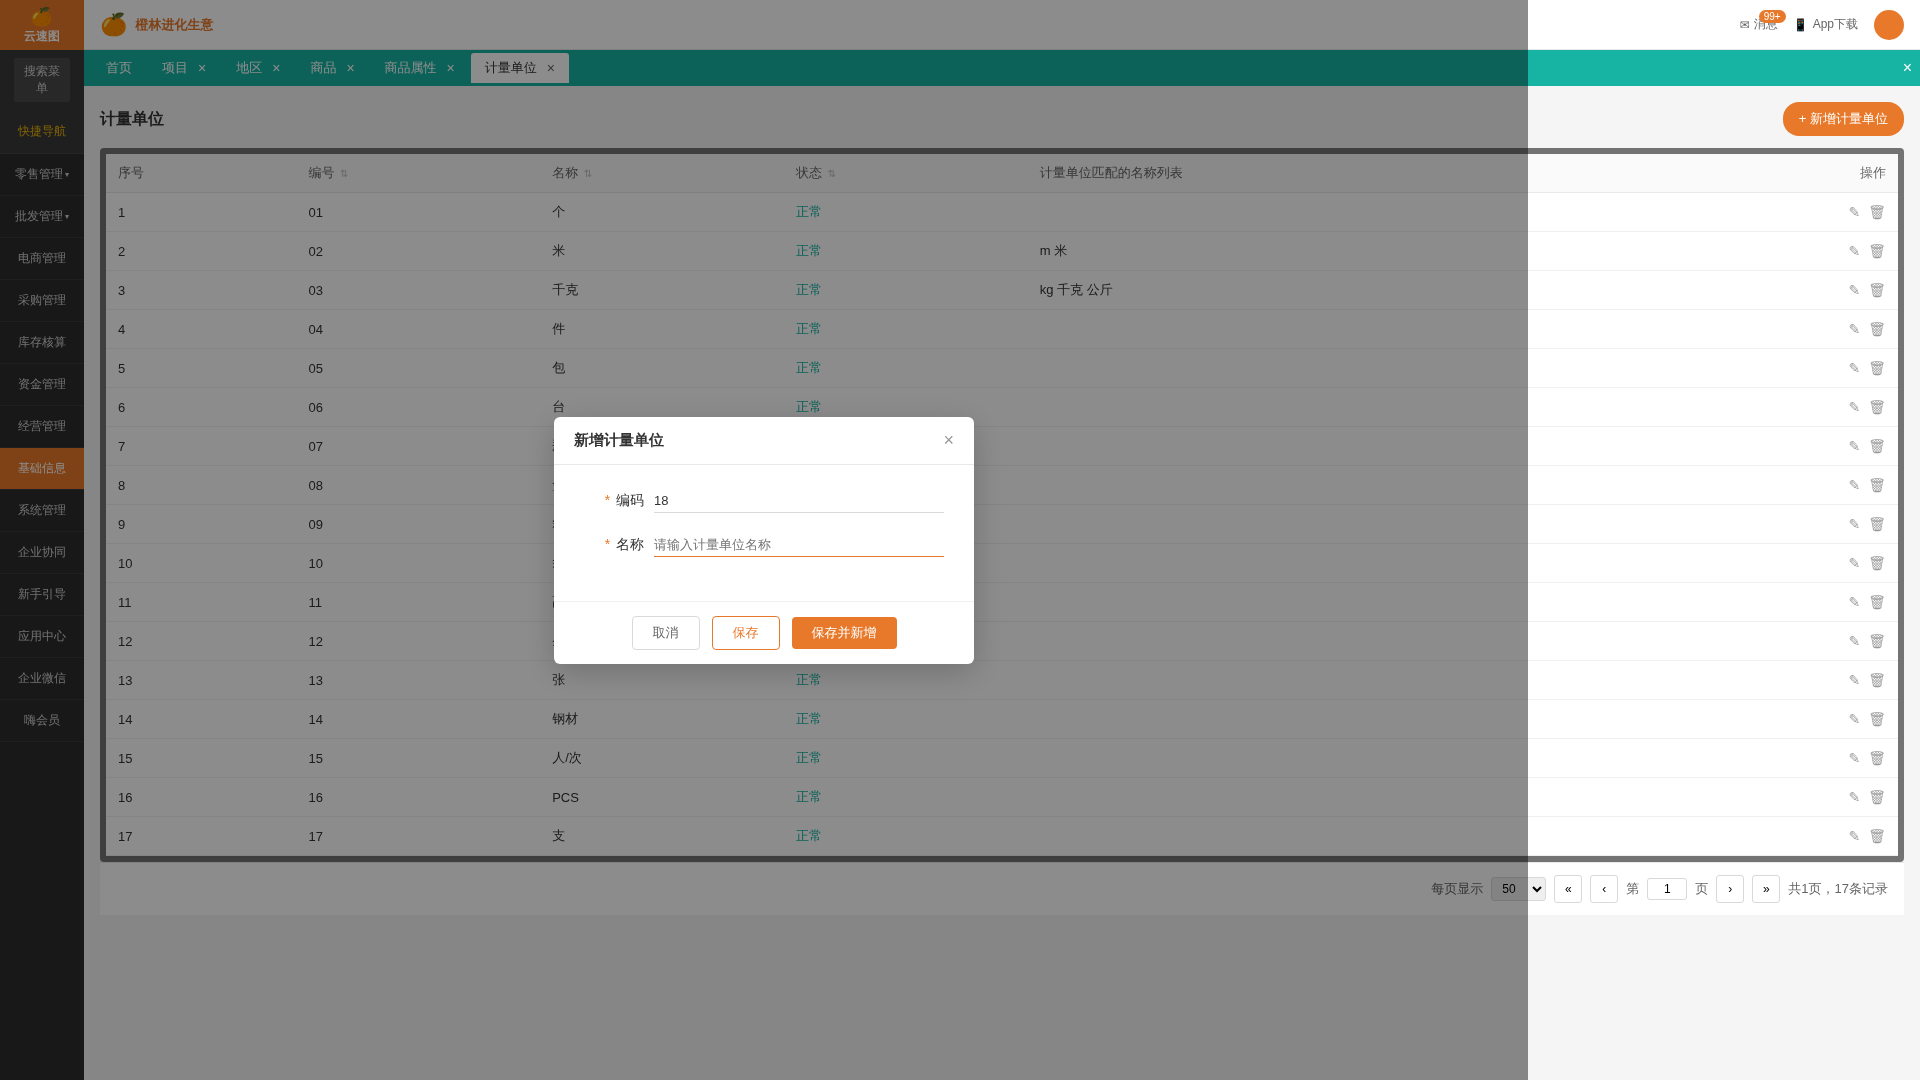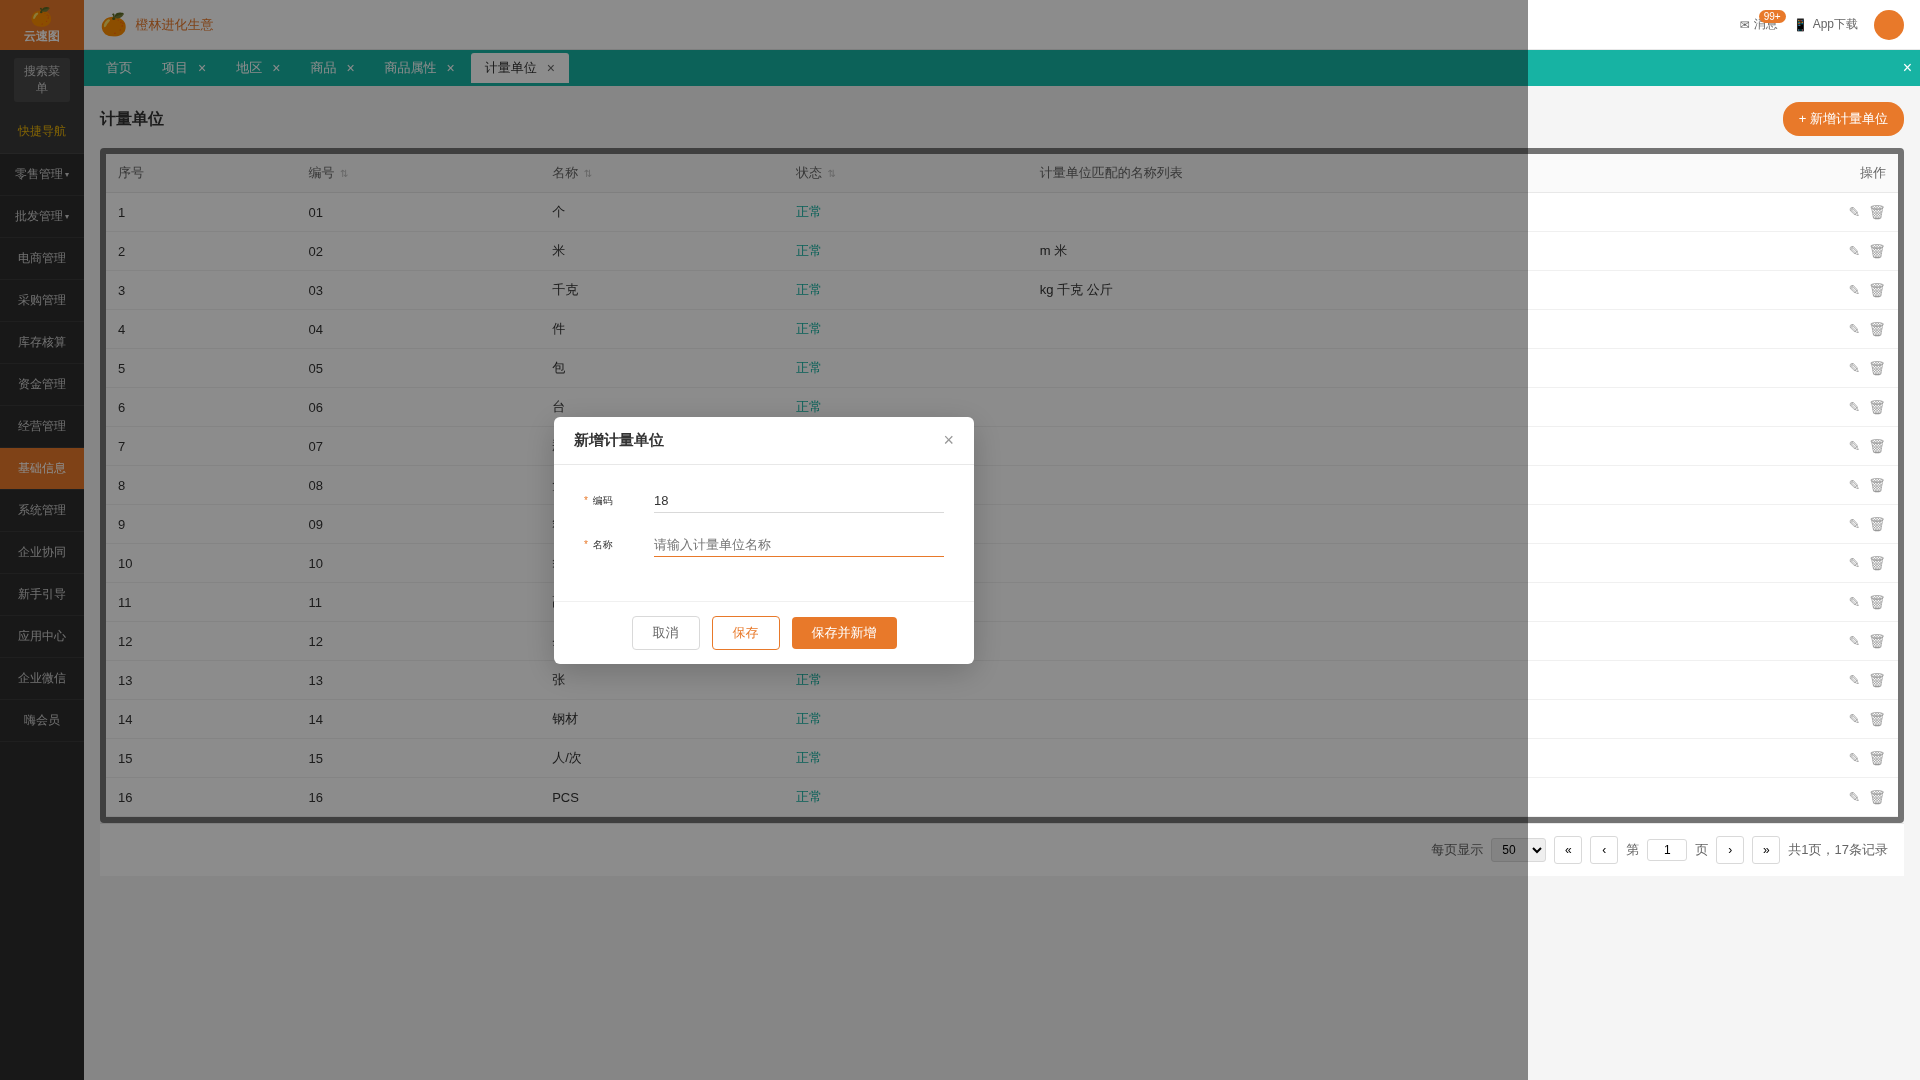--- a/index.html
+++ b/index.html
@@ -62,21 +62,21 @@
     
     .overlay { position: fixed; top: 0; left: 0; width: 1528px; height: 1080px; background: rgba(0,0,0,0.45); z-index: 100; display: flex; align-items: center; justify-content: center; }
 
     
     .modal { background: white; border-radius: 6px; width: 420px; box-shadow: 0 8px 32px rgba(0,0,0,0.2); z-index: 200; }
     .modal-header { padding: 14px 20px; border-bottom: 1px solid #e8e8e8; display: flex; align-items: center; justify-content: space-between; }
     .modal-title { font-size: 15px; font-weight: bold; color: #333; }
     .modal-close { background: none; border: none; font-size: 18px; cursor: pointer; color: #999; line-height: 1; }
     .modal-body { padding: 24px 30px; }
     .form-row { display: flex; align-items: center; margin-bottom: 20px; }
-    .form-label { width: 60px; text-align: left; margin-right: 10px; font-size: 10px; color: #333; flex-shrink: 0; }
+    .form-label { width: 60px; text-align: right; margin-right: 10px; font-size: 14px; color: #333; flex-shrink: 0; }
     .form-label .required { color: #e8792a; margin-right: 2px; }
     .form-input { flex: 1; border: none; border-bottom: 1px solid #d9d9d9; padding: 4px 0; font-size: 13px; outline: none; color: #333; }
     .form-input.active-border { border-bottom-color: #e8792a; }
     .modal-footer { padding: 14px 20px; display: flex; align-items: center; justify-content: center; gap: 12px; border-top: 1px solid #f0f0f0; }
     .btn-cancel { background: white; border: 1px solid #d9d9d9; color: #666; padding: 7px 20px; border-radius: 4px; cursor: pointer; font-size: 13px; }
     .btn-save { background: white; border: 1px solid #e8792a; color: #e8792a; padding: 7px 20px; border-radius: 4px; cursor: pointer; font-size: 13px; }
     .btn-save-new { background: #e8792a; border: none; color: white; padding: 7px 20px; border-radius: 4px; cursor: pointer; font-size: 13px; }
 
     .sort-icon { font-size: 10px; color: #bbb; margin-left: 2px; }
   </style>
@@ -142,21 +142,21 @@
   <div class="sidebar-item">
     <span>嗨会员</span>
   </div>
 </div>
 
 <div class="main">
 
   <div class="topbar">
     <div class="topbar-left">
       <div style="font-size:22px;color:#e8792a;">🍊</div>
-      <span style="font-size:13px;color:#e8792a;font-weight:normal;">橙林进化生意</span>
+      <span style="font-size:13px;color:#e8792a;font-weight:bold;">橙林进化生意</span>
     </div>
     <div class="topbar-right">
       <div class="topbar-msg">
         <span>✉</span>
         <span>消息</span>
         <span class="badge">99+</span>
       </div>
       <div class="topbar-download">
         <span>📱</span>
         <span>App下载</span>
@@ -412,20 +412,33 @@
       <td>PCS</td>
       <td class="status-normal">正常</td>
       <td></td>
       <td style="text-align:right;">
         <div class="action-icons" style="justify-content:flex-end;">
           <span class="action-icon" title="编辑">✎</span>
           <span class="action-icon" title="删除">🗑</span>
         </div>
       </td>
     </tr>
+            <tr>
+      <td>17</td>
+      <td>17</td>
+      <td>支</td>
+      <td class="status-normal">正常</td>
+      <td></td>
+      <td style="text-align:right;">
+        <div class="action-icons" style="justify-content:flex-end;">
+          <span class="action-icon" title="编辑">✎</span>
+          <span class="action-icon" title="删除">🗑</span>
+        </div>
+      </td>
+    </tr>
           </tbody>
       </table>
     </div>
 
     <div class="pagination">
       <span>每页显示</span>
       <select class="page-size-select">
         <option>50</option>
         <option>10</option>
         <option>20</option>

